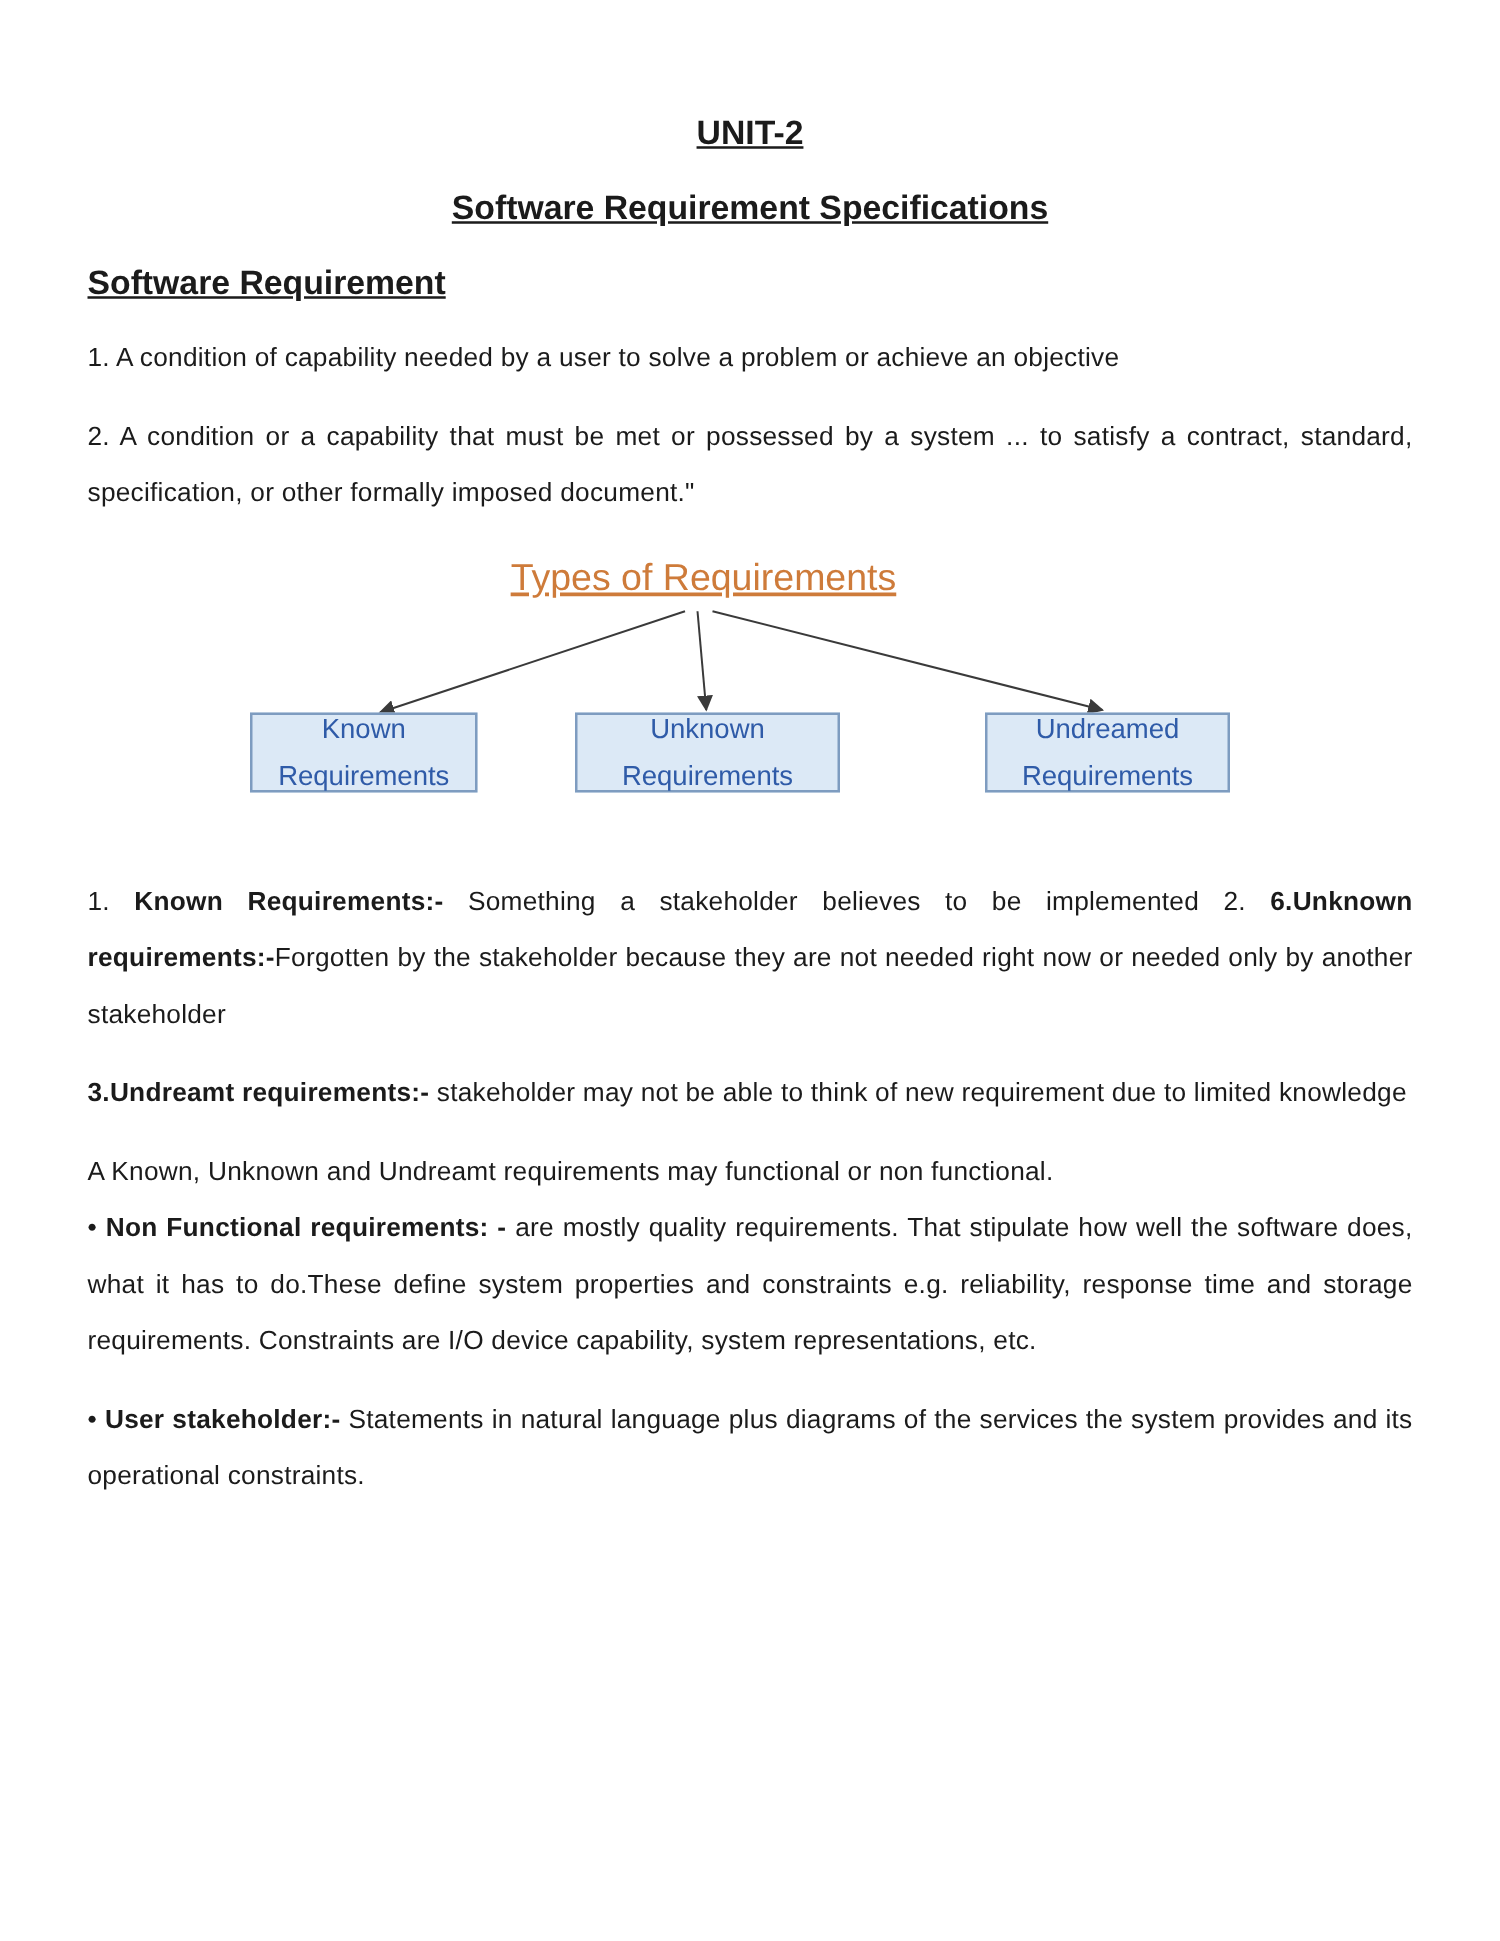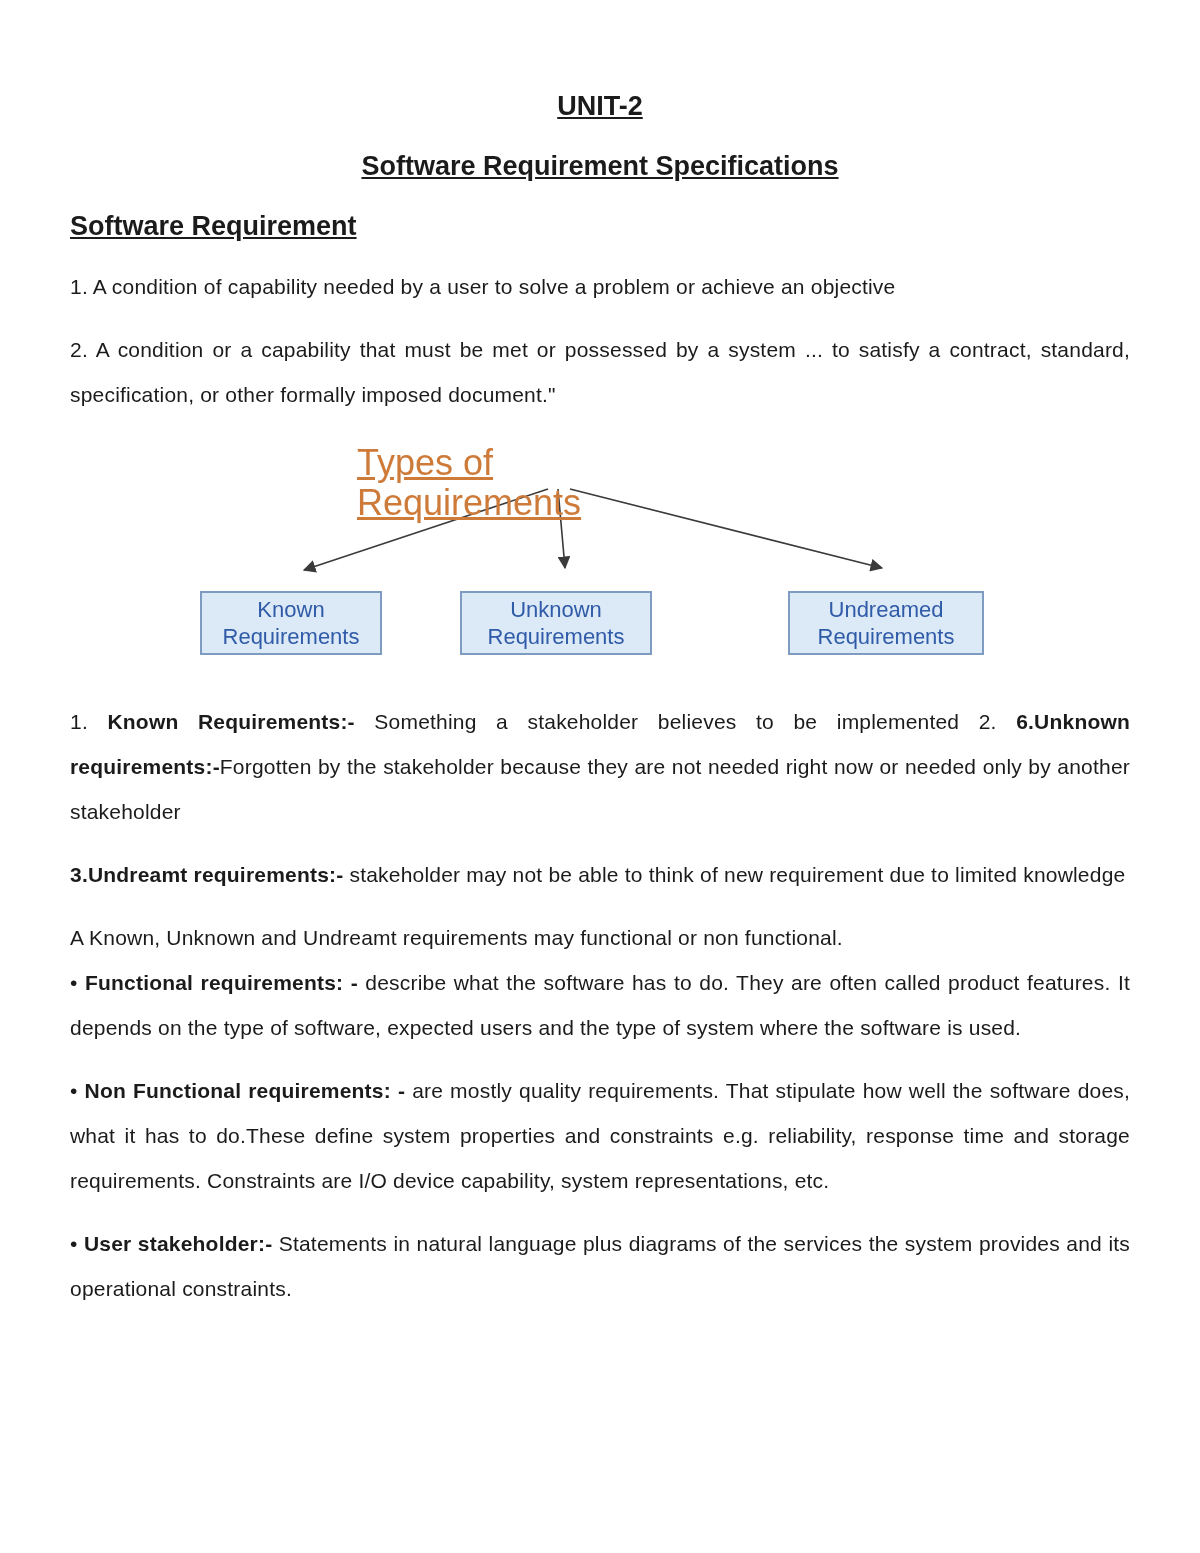--- a/index.html
+++ b/index.html
@@ -50,44 +50,44 @@
   }
   .diagram svg{
     position:absolute;
     left:0;top:0;
     width:1060px;height:200px;
   }
   .diagram-title{
     position:absolute;
     left:287px;top:0;
     width:360px;
-    text-align:left;
-    font-size:36px;
+    text-align:right;
+    font-size:30px;
     line-height:40px;
     color:var(--diagram-title);
     text-decoration:underline;
   }
   .dbox{
     position:absolute;
-    top:148px;
+    top:127px;
     height:64px;
     box-sizing:border-box;
     background:var(--box-fill);
     border:2px solid var(--box-border);
     color:var(--box-text);
     font-size:22px;
-    line-height:27px;
+    line-height:38px;
     display:flex;
     align-items:center;
     justify-content:center;
     text-align:center;
     padding:4px 14px;
   }
   .box1{left:130px;width:182px;}
-  .box2{left:390px;width:192px;}
+  .box2{left:390px;width:212px;}
   .box3{left:718px;width:196px;}
 </style>
 </head>
 <body>
 
 <div class="page">
 
   <h1>UNIT-2</h1>
 
   <h2>Software Requirement Specifications</h2>
@@ -114,20 +114,19 @@
     <div class="dbox box2">Unknown Requirements</div>
     <div class="dbox box3">Undreamed Requirements</div>
   </div>
 
   <p><span>1. </span><span class="bold">Known Requirements:-</span><span> Something a stakeholder believes to be implemented 2. </span><span class="bold">6.Unknown requirements:-</span><span>Forgotten by the stakeholder because they are not needed right now or needed only by another stakeholder</span></p>
 
   <p><span class="bold">3.Undreamt requirements:-</span><span> stakeholder may not be able to think of new requirement due to limited knowledge</span></p>
 
   <div>
     <p class="no-gap"><span>A Known, Unknown and Undreamt requirements may functional or non functional.</span></p>
-    <p><span>• </span><span class="bold">Functional requirements: - </span><span>describe what the software has to do. They are often called product features. It depends on the type of software, expected users and the type of system where the software is used.</span></p>
   </div>
 
   <p><span>• </span><span class="bold">Non Functional requirements: - </span><span>are mostly quality requirements. That stipulate how well the software does, what it has to do.These define system properties and constraints e.g. reliability, response time and storage requirements. Constraints are I/O device capability, system representations, etc.</span></p>
 
   <p><span>• </span><span class="bold">User stakeholder:- </span><span>Statements in natural language plus diagrams of the services the system provides and its operational constraints.</span></p>
 
 </div>
 
 </body></html>

